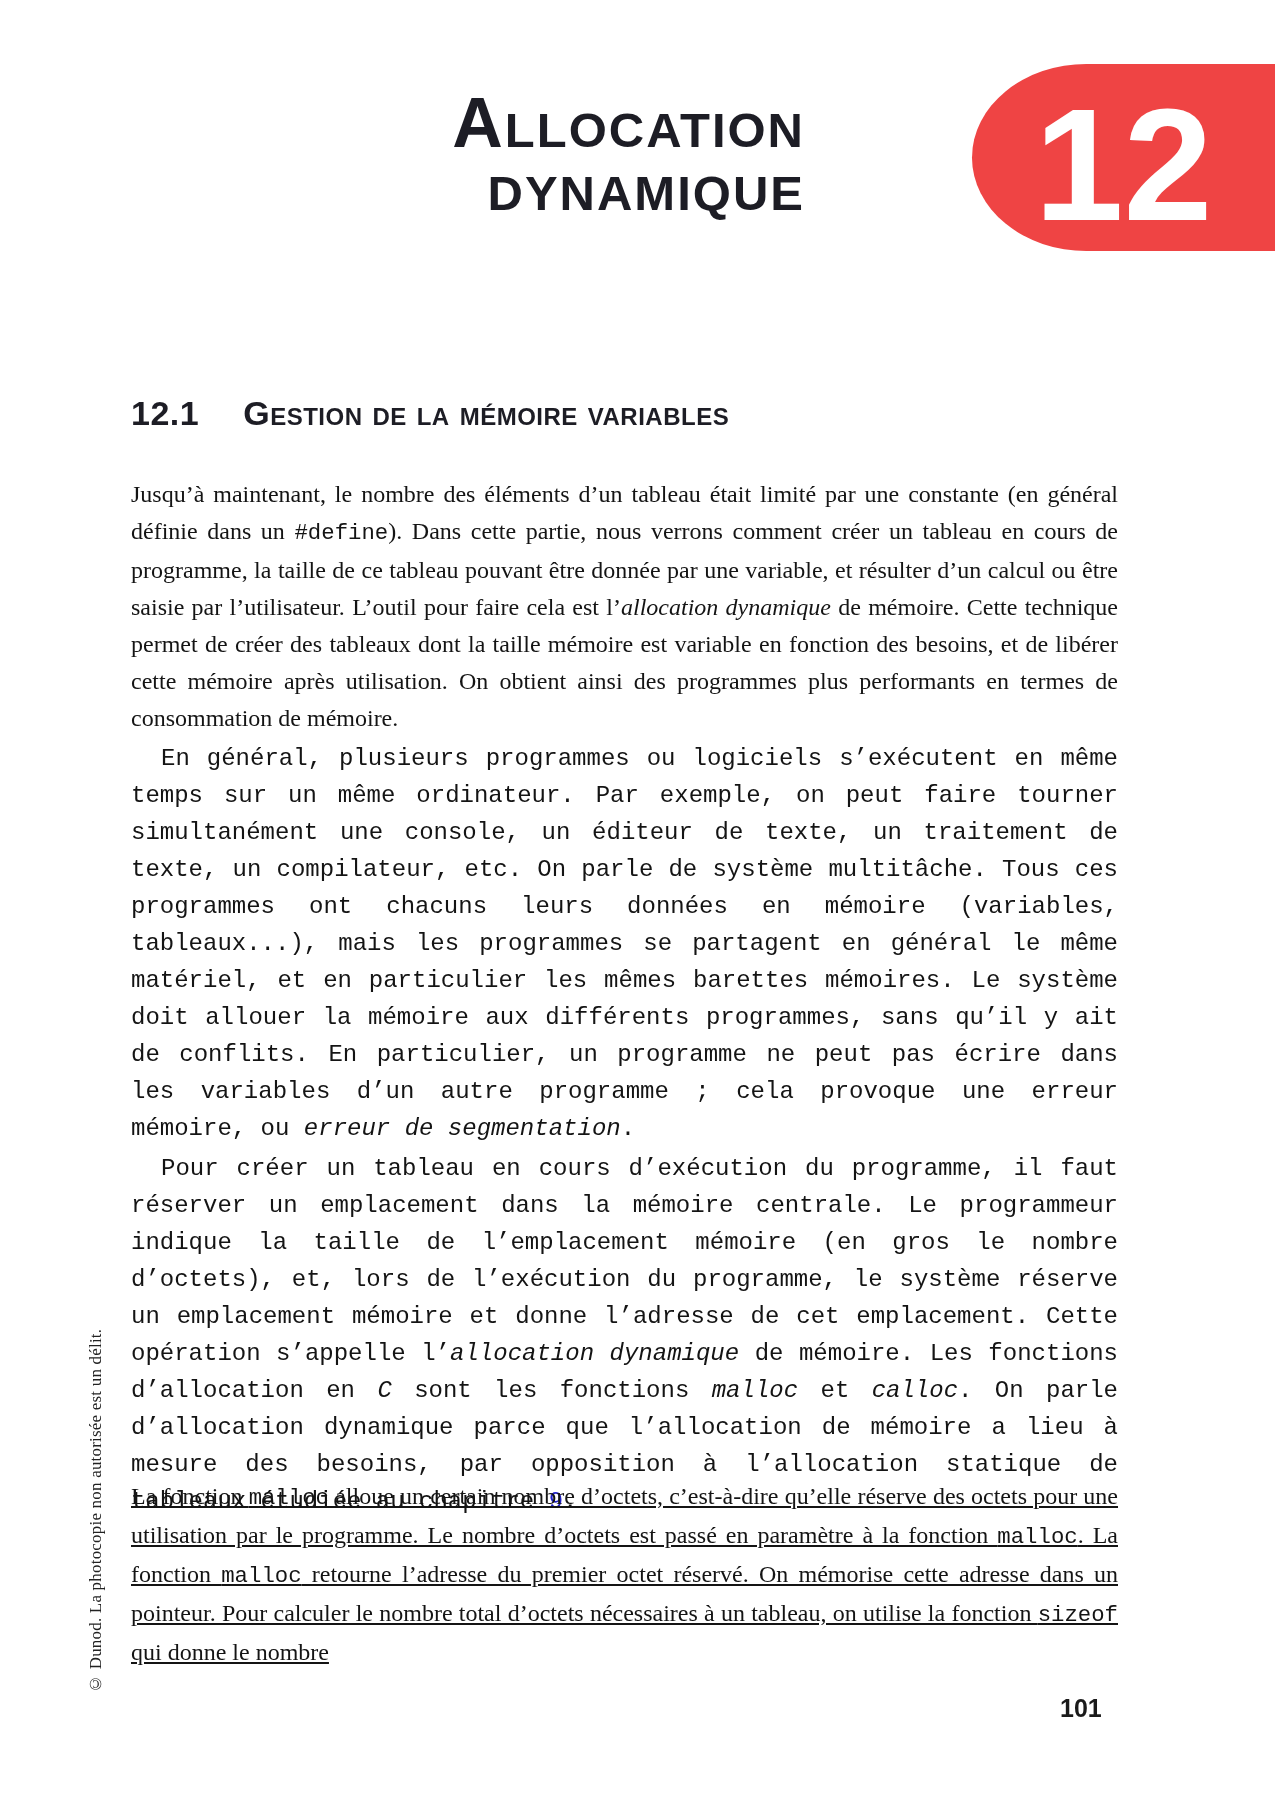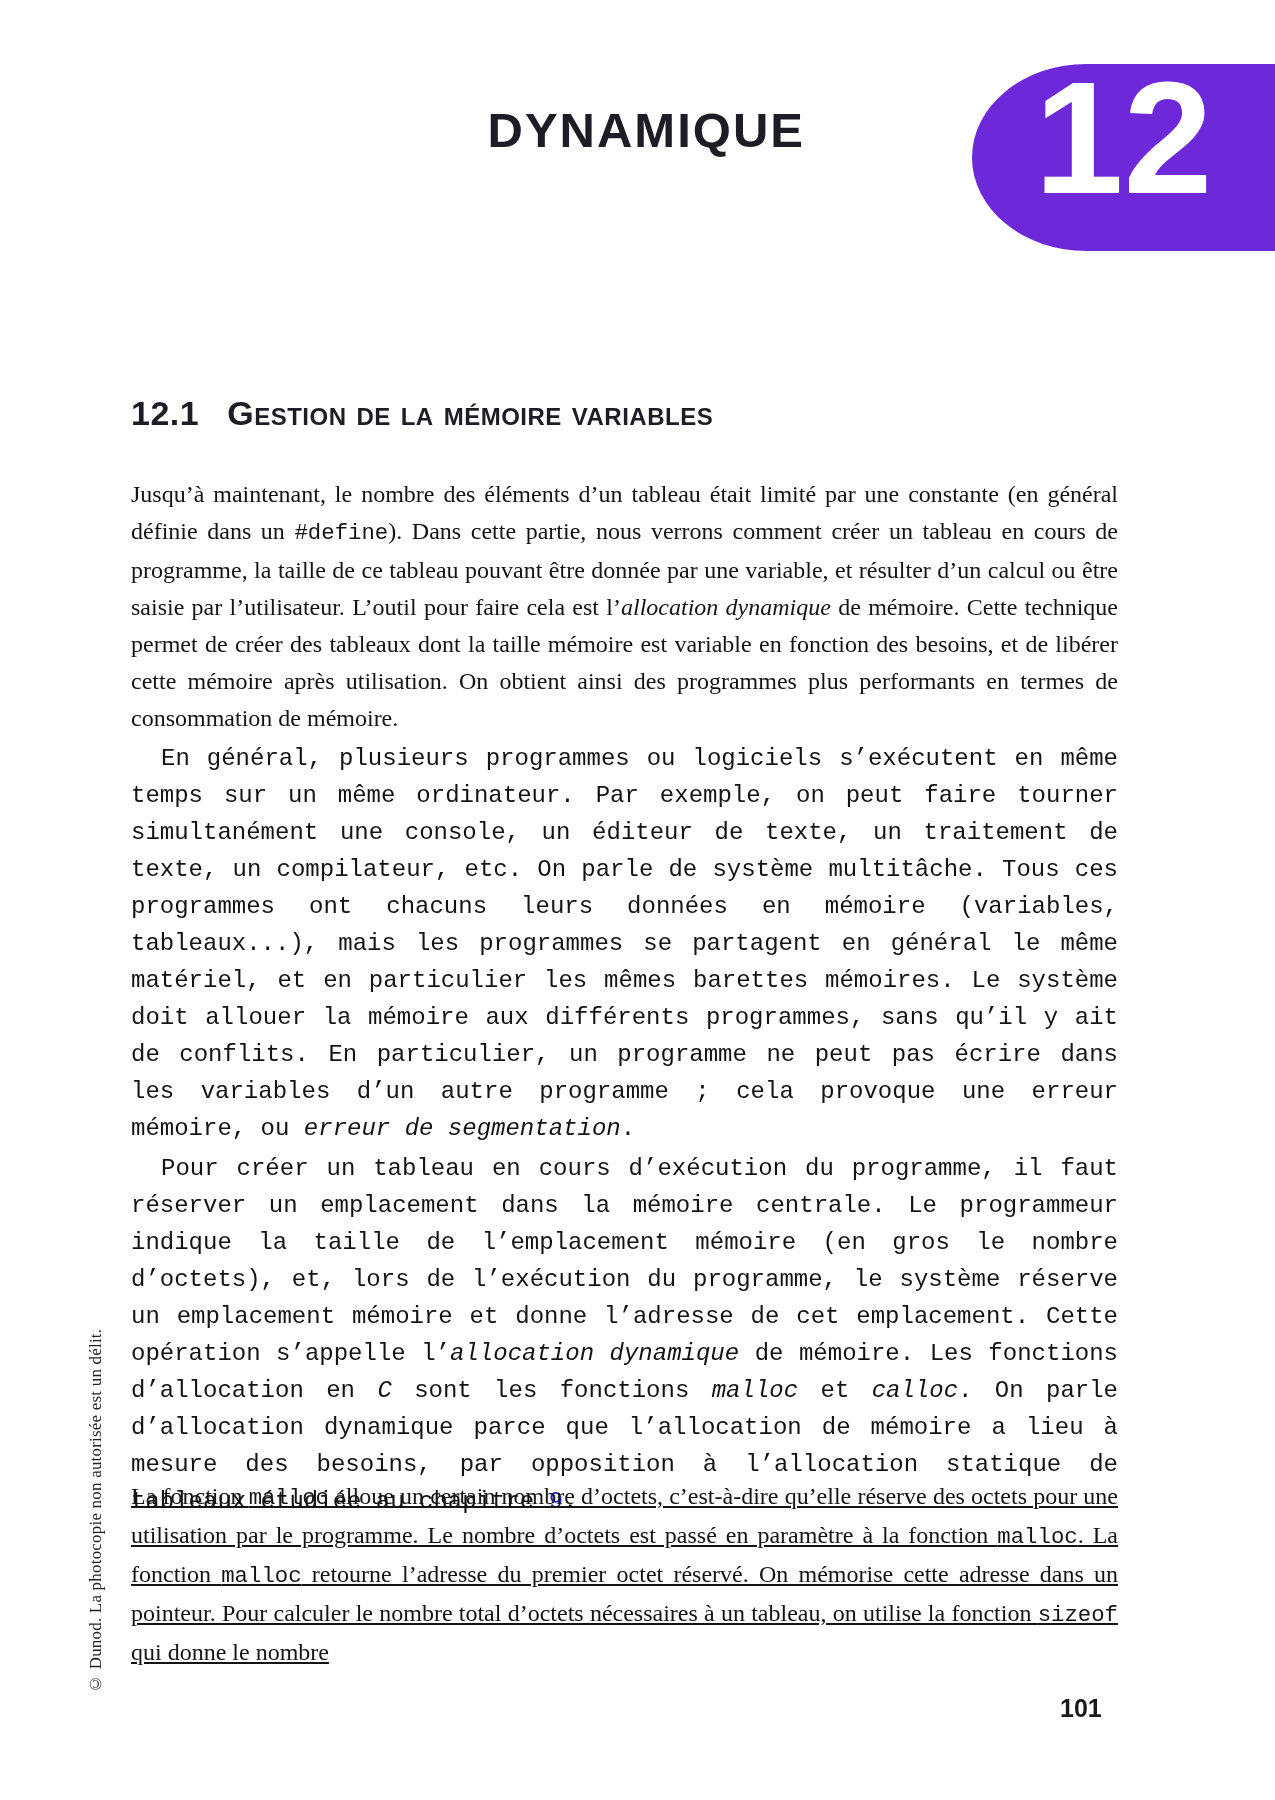--- a/index.html
+++ b/index.html
@@ -30,24 +30,24 @@
     color: #1d1d25;
   }
 
   
   .chapter-badge {
     position: absolute;
     left: 972px;
     top: 64px;
     width: 303px;
     height: 187px;
-    background: #6d28d9;
+    background: #ef4444;
     border-radius: 115px 0 0 115px / 94px 0 0 94px;
     display: flex;
-    align-items: flex-start;
+    align-items: flex-end;
     justify-content: center;
   }
   .chapter-badge span {
     font-family: "Liberation Sans", sans-serif;
     font-weight: bold;
     font-size: 160px;
     line-height: 160px;
     color: #ffffff;
     transform: translateY(-6px);
   }
@@ -57,21 +57,21 @@
     position: absolute;
     left: 131px;
     font-family: "Liberation Sans", sans-serif;
     font-weight: bold;
     font-size: 34px;
     line-height: 38px;
     letter-spacing: 0.5px;
     color: #1d1d25;
     white-space: nowrap;
   }
-  .section-heading .secnum { display: inline-block; margin-right: 28px; }
+  .section-heading .secnum { display: inline-block; margin-right: 44px; }
   .seg-sc { font-variant: small-caps; }
   .section-heading .seg-m {
     font-family: "Liberation Mono", monospace;
     font-weight: normal;
     font-size: 31px;
   }
   .heading-121 { top: 394px; }
   .heading-122 { top: 1414px; }
 
   
@@ -125,20 +125,21 @@
     font-size: 25px;
     color: #1a1a1a;
   }
 </style>
 </head>
 <body>
 
 <div class="page">
 
   <div class="chapter-title">
+    <div>Allocation</div>
     <div>dynamique</div>
   </div>
 
   <div class="chapter-badge">
     <span>12</span>
   </div>
 
   <h2 class="section-heading heading-121">
     <span class="secnum">12.1</span><span class="sectitle"><span class="seg-sc">Gestion de la mémoire variables</span></span>
   </h2>

